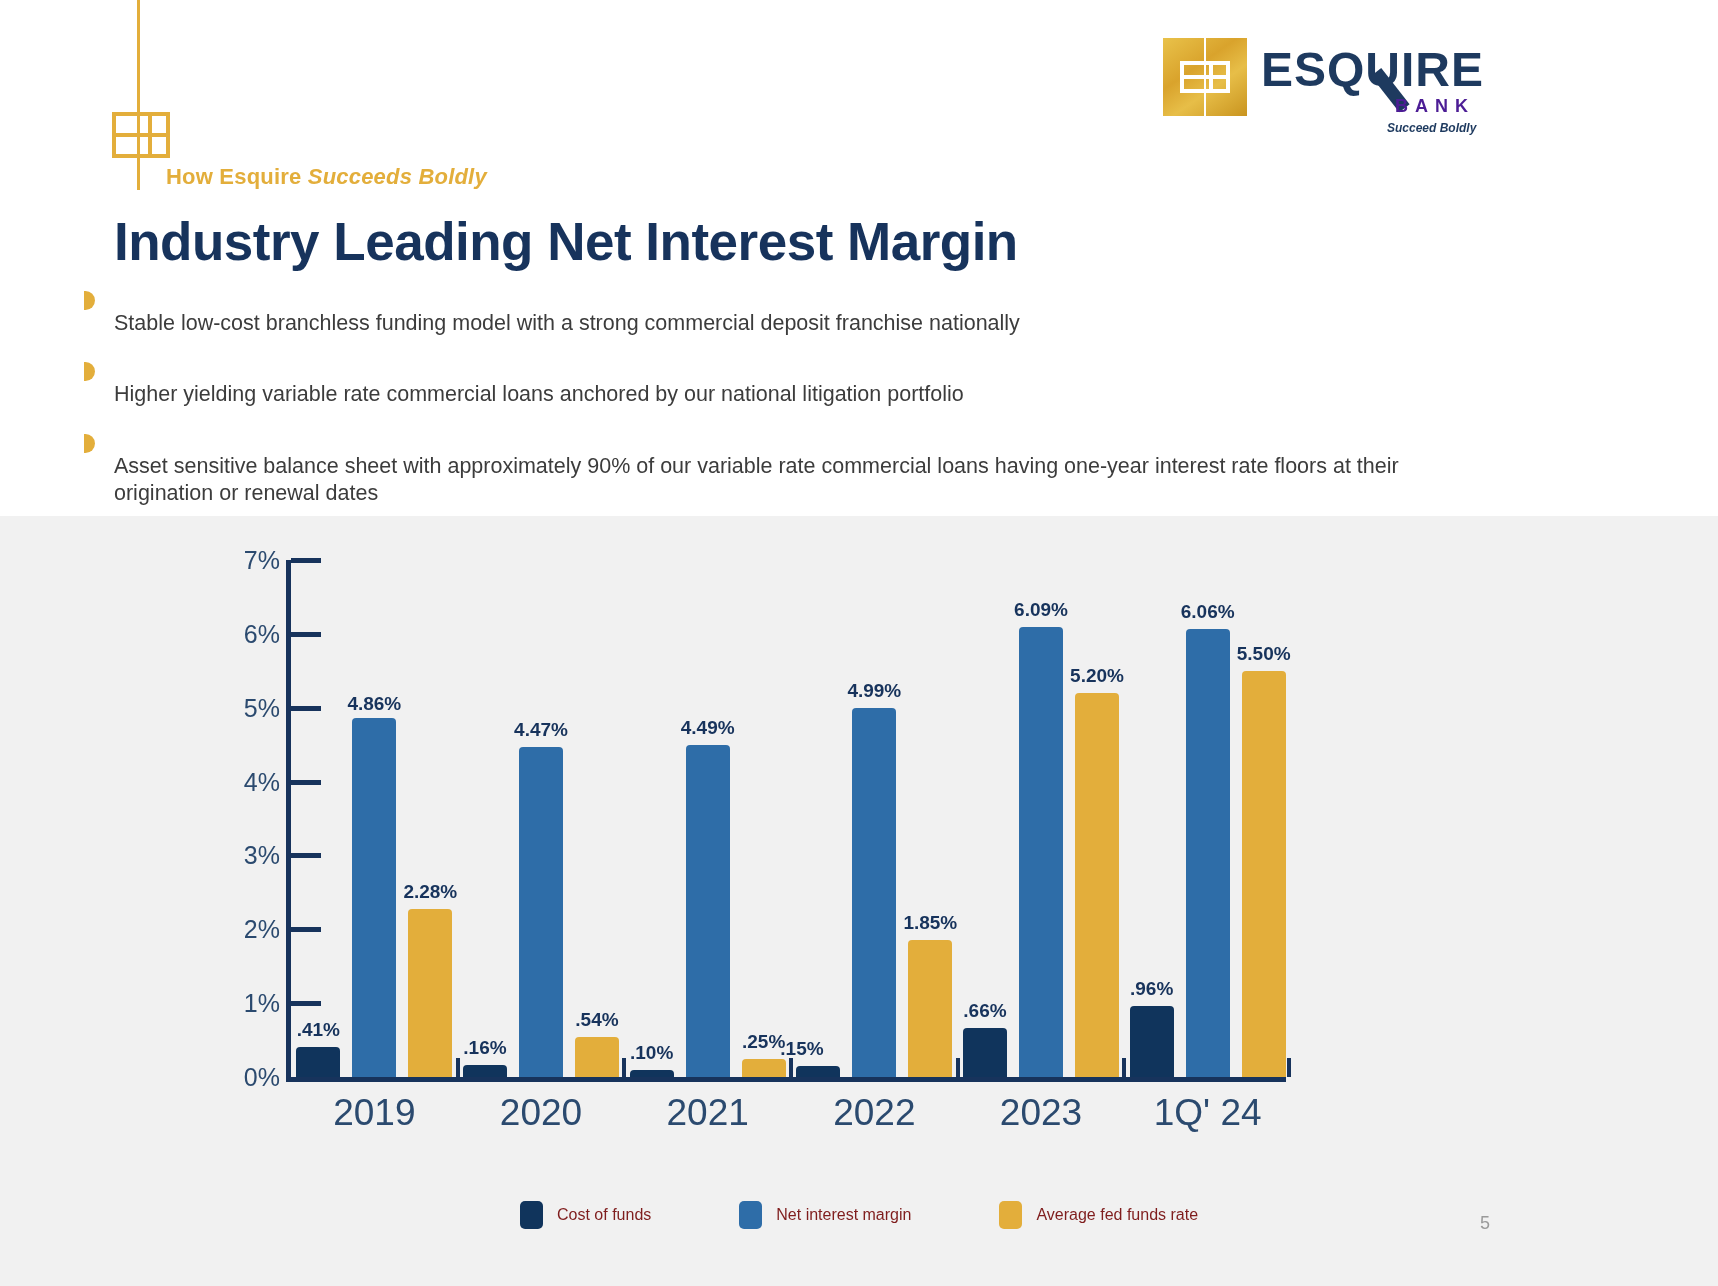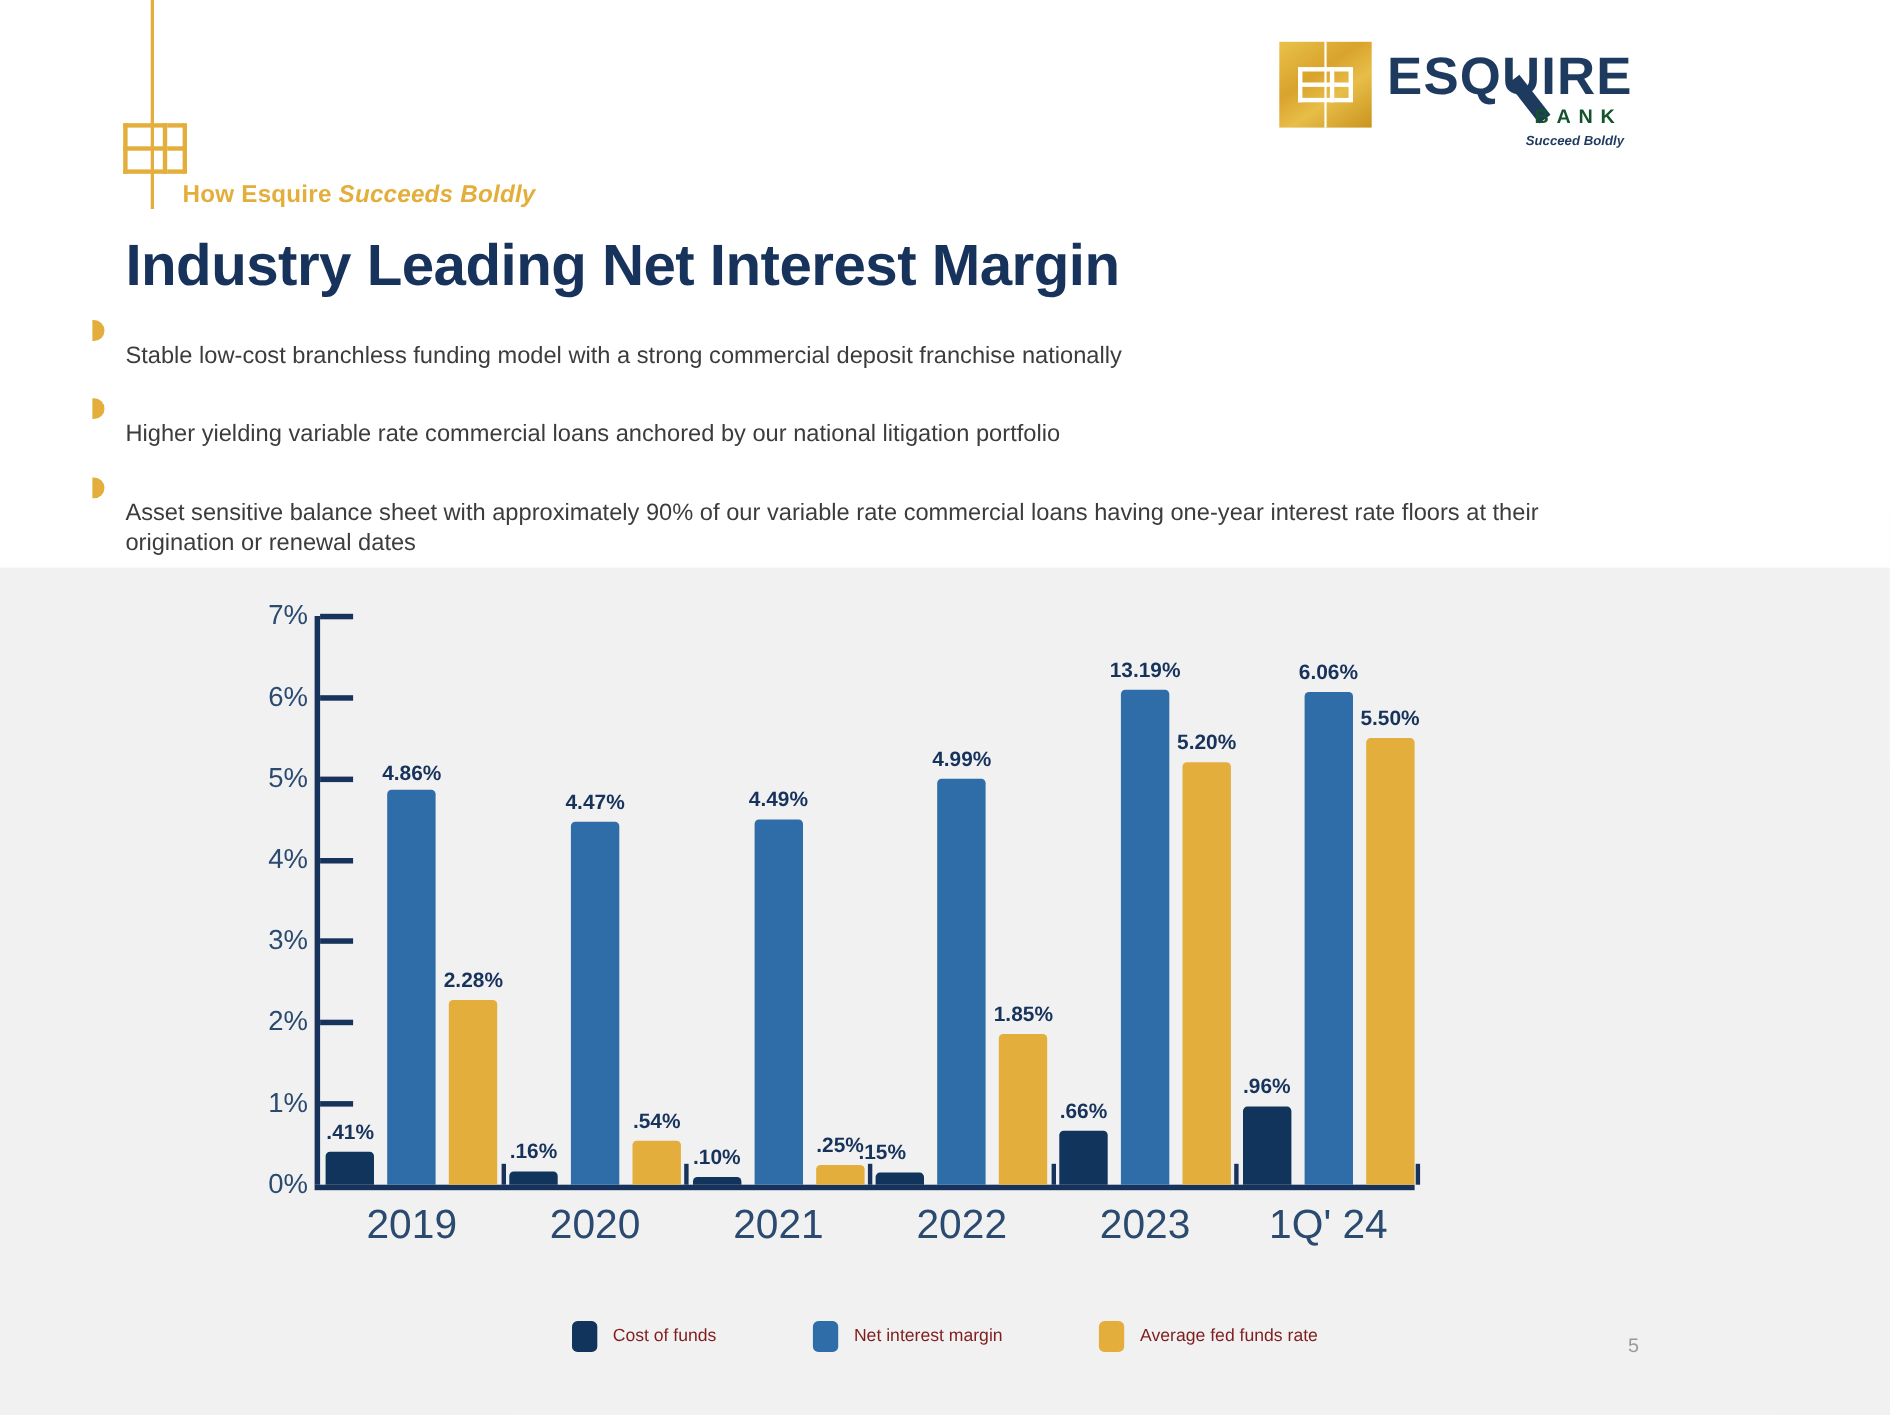--- a/index.html
+++ b/index.html
@@ -49,21 +49,21 @@
     position: absolute; left: 41px; top: 0; width: 2px; height: 78px; background: #fff;
   }
   .bs-line { position: absolute; background: #fff; }
   .brand-name {
     position: absolute; left: 98px; top: 8px;
     font-size: 48px; font-weight: bold; color: #1E3A5F;
     letter-spacing: 1px; line-height: 1;
   }
   .brand-sub {
     position: absolute; left: 232px; top: 58px;
-    font-size: 18px; font-weight: bold; color: #14532d;
+    font-size: 18px; font-weight: bold; color: #4c1d95;
     letter-spacing: 7px;
   }
   .brand-tag {
     position: absolute; left: 224px; top: 83px;
     font-size: 12px; font-weight: bold; font-style: italic; color: #1E3A5F;
   }
   .key-stem {
     position: absolute; left: 208px; top: 38px;
     width: 13px; height: 46px; background: #1E3A5F;
     transform: rotate(-38deg); transform-origin: top left;
@@ -250,21 +250,21 @@
         <div class="bar-label" style="left: 472.667px; bottom: 24.4643px;">.25%</div>
         <div class="bar cof" style="left: 505.333px; width: 44px; height: 11.0786px;"></div>
         <div class="bar-label" style="left: 511px; bottom: 17.0786px; margin-top: 32px;">.15%</div>
         <div class="bar nim" style="left: 561.333px; width: 44px; height: 368.547px;"></div>
         <div class="bar-label" style="left: 583.333px; bottom: 374.547px;">4.99%</div>
         <div class="bar affr" style="left: 617.333px; width: 44px; height: 136.636px;"></div>
         <div class="bar-label" style="left: 639.333px; bottom: 142.636px;">1.85%</div>
         <div class="bar cof" style="left: 672px; width: 44px; height: 48.7457px;"></div>
         <div class="bar-label" style="left: 694px; bottom: 54.7457px;">.66%</div>
         <div class="bar nim" style="left: 728px; width: 44px; height: 449.79px;"></div>
-        <div class="bar-label" style="left: 750px; bottom: 455.79px;">13.19%</div>
+        <div class="bar-label" style="left: 750px; bottom: 455.79px;">6.09%</div>
         <div class="bar affr" style="left: 784px; width: 44px; height: 384.057px;"></div>
         <div class="bar-label" style="left: 806px; bottom: 390.057px;">5.20%</div>
         <div class="bar cof" style="left: 838.667px; width: 44px; height: 70.9029px;"></div>
         <div class="bar-label" style="left: 860.667px; bottom: 76.9029px;">.96%</div>
         <div class="bar nim" style="left: 894.667px; width: 44px; height: 447.574px;"></div>
         <div class="bar-label" style="left: 916.667px; bottom: 453.574px;">6.06%</div>
         <div class="bar affr" style="left: 950.667px; width: 44px; height: 406.214px;"></div>
         <div class="bar-label" style="left: 972.667px; bottom: 412.214px;">5.50%</div>
       </div>
     <div id="x-labels">

